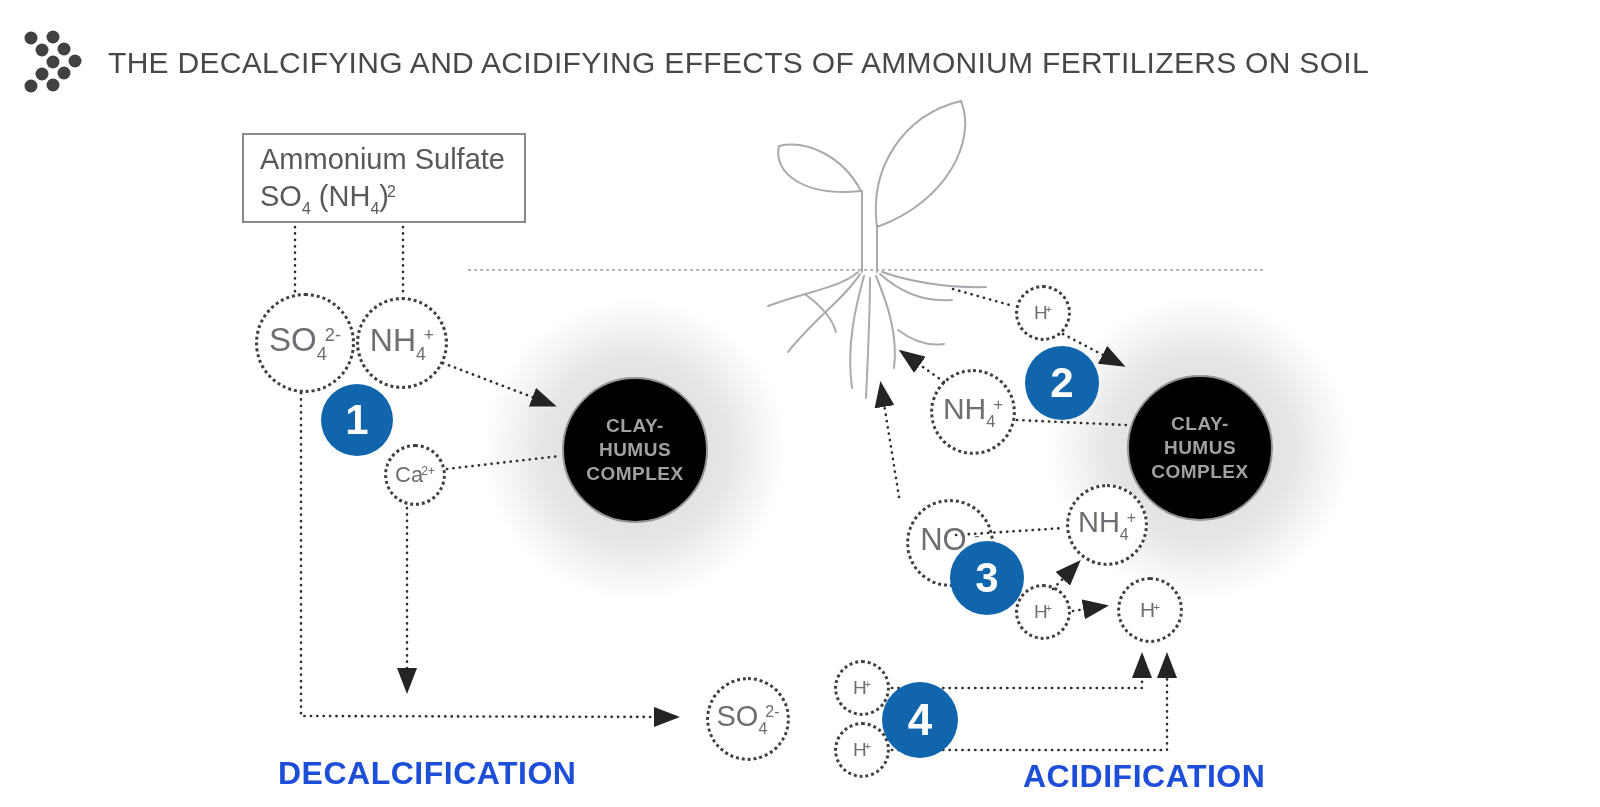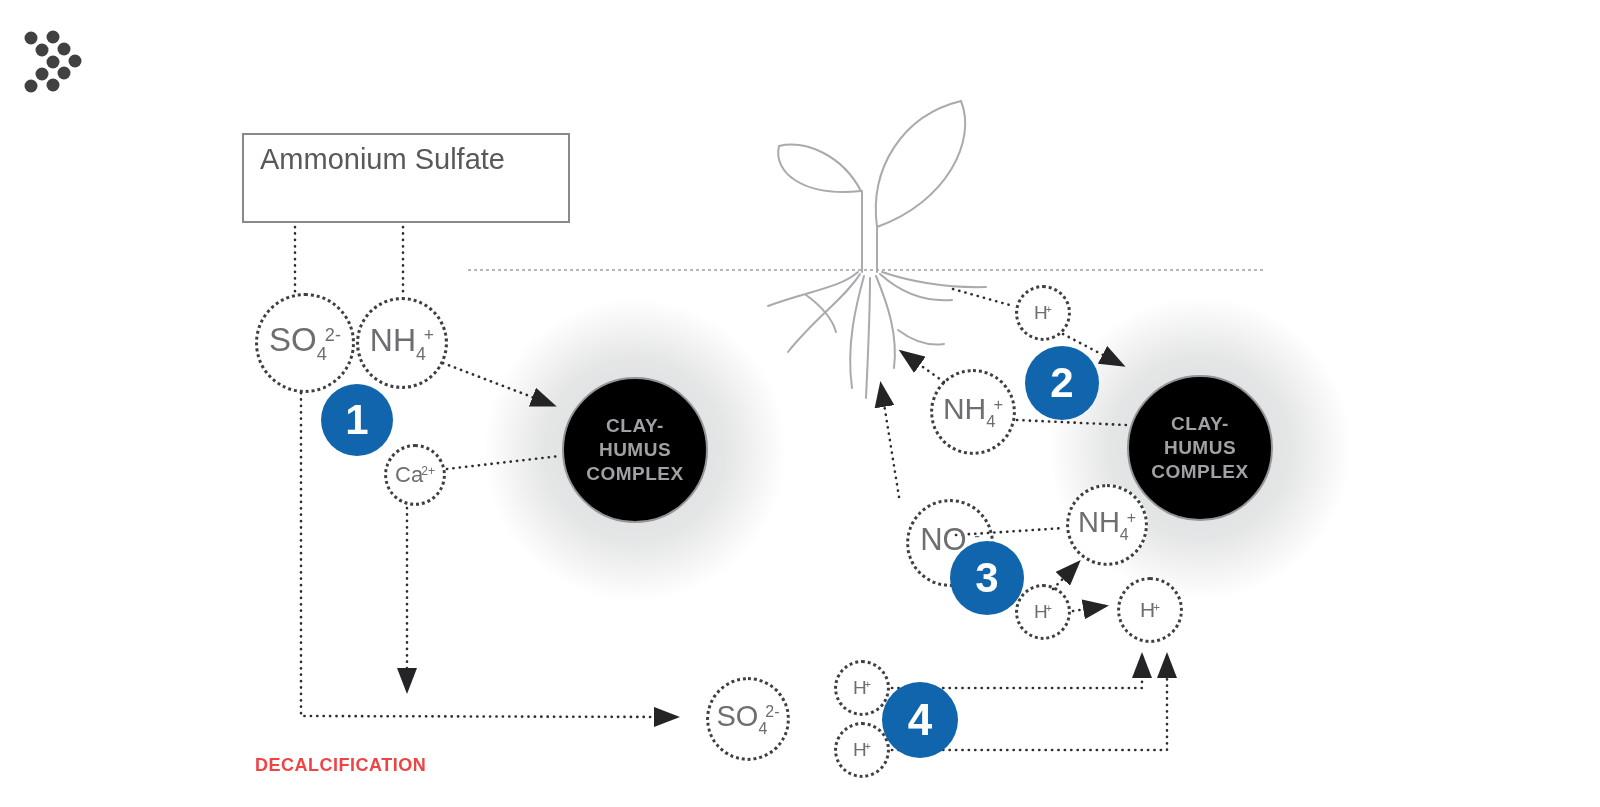--- a/index.html
+++ b/index.html
@@ -2,21 +2,21 @@
 <html><head>
 <meta charset="utf-8">
 <style>
   html,body{margin:0;padding:0;background:#ffffff;}
   #stage{position:relative;width:1600px;height:807px;background:#ffffff;overflow:hidden;
          font-family:"Liberation Sans",sans-serif;}
   
   .title{position:absolute;left:108px;top:46px;font-size:30px;font-weight:500;
          color:#48484b;letter-spacing:.3px;white-space:nowrap;}
   
-  .srcbox{position:absolute;left:242px;top:133px;width:328px;height:90px;box-sizing:border-box;
+  .srcbox{position:absolute;left:242px;top:133px;width:284px;height:90px;box-sizing:border-box;
           border:2px solid #88898c;padding:8px 0 0 16px;color:#58595b;}
   .srcbox .l1{font-size:29px;line-height:32px;}
   .srcbox .l2{font-size:29px;line-height:34px;}
   
   .ion{position:absolute;border:3.5px dotted #3f3f42;border-radius:50%;box-sizing:border-box;
        display:flex;align-items:center;justify-content:center;color:#6d6e71;}
   .ion.white{background:#ffffff;}
   .f{white-space:nowrap;}
   .f sub{font-size:.55em;vertical-align:-.5em;}
   .f sup{font-size:.55em;vertical-align:.55em;margin-left:-2px;}
@@ -24,21 +24,21 @@
   .badge{position:absolute;border-radius:50%;background:#1065ac;color:#ffffff;
          display:flex;align-items:center;justify-content:center;font-weight:bold;}
   
   .glow{position:absolute;width:306px;height:306px;border-radius:50%;
         background:radial-gradient(circle,rgba(186,188,190,.55) 0%,rgba(186,188,190,.38) 42%,rgba(186,188,190,0) 70%);}
   .complex{position:absolute;width:146px;height:146px;border-radius:50%;background:#000000;
            border:2.5px solid #939598;box-sizing:border-box;display:flex;flex-direction:column;
            align-items:center;justify-content:center;text-align:center;
            color:#9fa1a4;font-weight:bold;font-size:19px;line-height:24px;letter-spacing:.5px;}
   
-  .footer-label{position:absolute;font-size:18px;font-weight:bold;color:#ef4444;letter-spacing:.5px;}
+  .footer-label{position:absolute;font-size:32px;font-weight:bold;color:#1d4ed8;letter-spacing:.5px;margin-left:23px;}
   
   svg.layer{position:absolute;left:0;top:0;}
   .dotline{stroke:#2e2e30;stroke-width:2.6;fill:none;stroke-dasharray:.2 6.2;stroke-linecap:round;}
   .soil{stroke:#b4b6b8;stroke-width:2;fill:none;stroke-dasharray:3 3;}
   .plant{stroke:#a8aaad;stroke-width:2;fill:none;stroke-linecap:round;}
   .leaf{stroke:#a8aaad;stroke-width:2;fill:#ffffff;}
 </style>
 </head>
 <body>
 
@@ -52,20 +52,21 @@
         <circle cx="50" cy="25" r="6.5"></circle>
       <circle cx="39" cy="38" r="6.5"></circle>
         <circle cx="61" cy="37" r="6.5"></circle>
       <circle cx="28" cy="50" r="6.5"></circle>
         <circle cx="50" cy="49" r="6.5"></circle>
       <circle cx="17" cy="62" r="6.5"></circle>
         <circle cx="39" cy="61" r="6.5"></circle>
     </g>
   </svg>
 
+  <div class="title">THE DECALCIFYING AND ACIDIFYING EFFECTS OF AMMONIUM FERTILIZERS ON SOIL</div>
 
   <div class="glow" style="left:482px;top:297px;"></div>
   <div class="glow" style="left:1047px;top:295px;"></div>
 
   <svg class="layer" width="1600" height="807">
     <defs>
       <marker id="ah" markerUnits="userSpaceOnUse" markerWidth="26" markerHeight="20" refX="22" refY="10" orient="auto">
         <path d="M0,0 L26,10 L0,20 Z" fill="#242427"></path>
       </marker>
     </defs>
@@ -106,20 +107,21 @@
       <path class="dotline" d="M956,535 L1064,528"></path>
       <path class="dotline" d="M1053,589 L1078,563" marker-end="url(#ah)"></path>
       <path class="dotline" d="M1073,611 L1105,606" marker-end="url(#ah)"></path>
       <path class="dotline" d="M892,688 L1142,688 L1142,656" marker-end="url(#ah)"></path>
       <path class="dotline" d="M892,750 L1167,750 L1167,656" marker-end="url(#ah)"></path>
     </g>
   </svg>
 
   <div class="srcbox">
     <div class="l1">Ammonium Sulfate</div>
+    <div class="l2 f"><span>SO</span><sub>4</sub><span> (NH</span><sub>4</sub><span>)</span><sup>2</sup></div>
   </div>
 
   <div class="complex" style="left:562px;top:377px;">
     <span>CLAY-</span>
     <span>HUMUS</span>
     <span>COMPLEX</span>
   </div>
   <div class="complex" style="left:1127px;top:375px;">
     <span>CLAY-</span>
     <span>HUMUS</span>
@@ -162,14 +164,15 @@
   <div class="ion" style="left:834px;top:722px;width:56px;height:56px;font-size:19px;border-width:3px;">
     <span class="f"><span>H</span><sup>+</sup></span>
   </div>
 
   <div class="badge" style="left:321px;top:384px;width:72px;height:72px;font-size:42px;">1</div>
   <div class="badge" style="left:1025px;top:346px;width:74px;height:74px;font-size:42px;">2</div>
   <div class="badge" style="left:950px;top:541px;width:74px;height:74px;font-size:42px;">3</div>
   <div class="badge" style="left:882px;top:682px;width:76px;height:76px;font-size:44px;">4</div>
 
   <div class="footer-label" style="left:255px;top:755px;">DECALCIFICATION</div>
+  <div class="footer-label" style="left:1000px;top:758px;">ACIDIFICATION</div>
 
 </div>
 
 </body></html>

